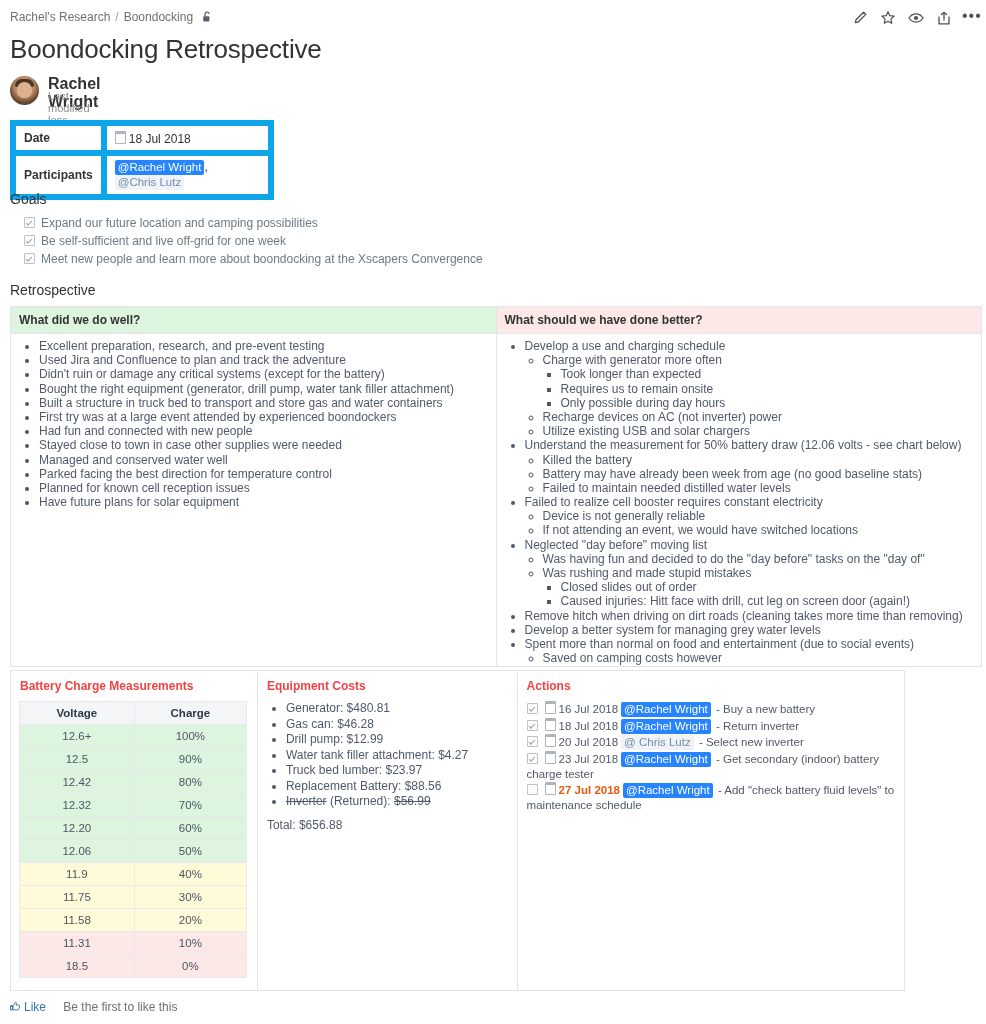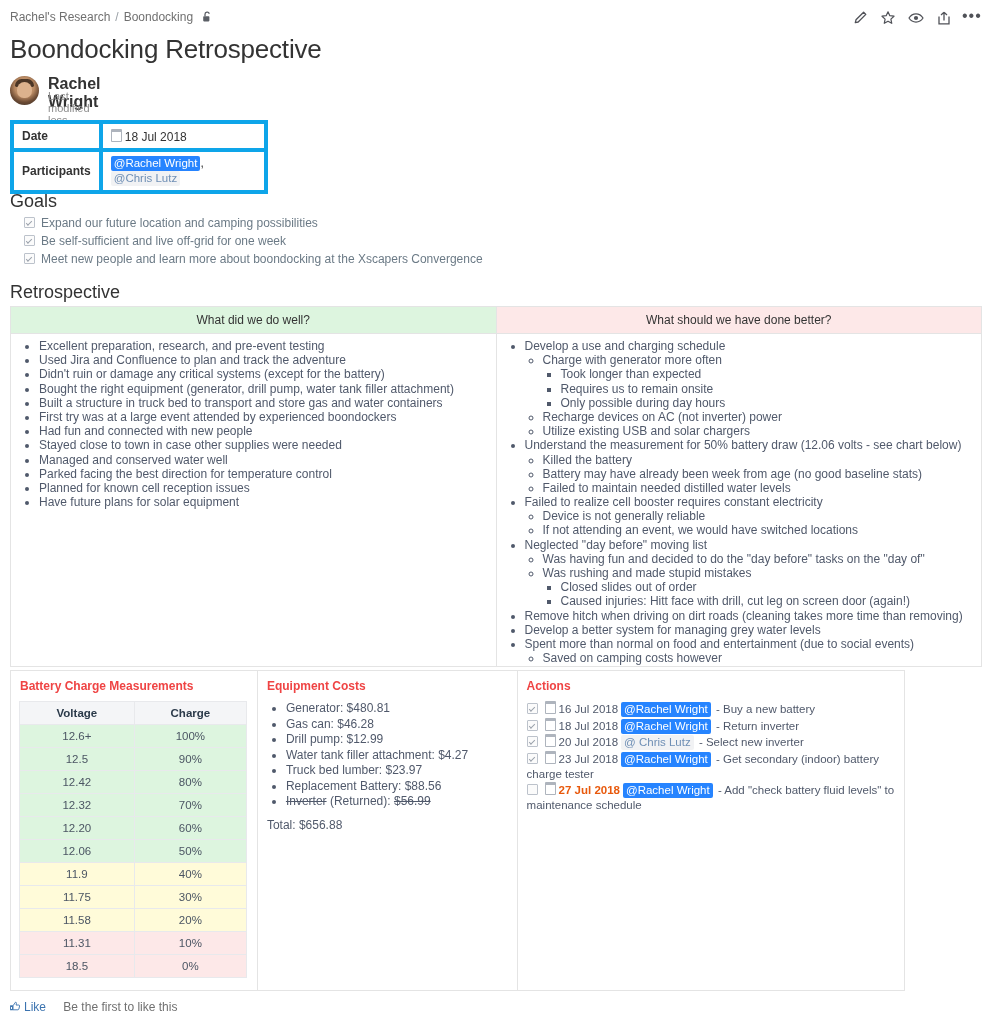--- a/index.html
+++ b/index.html
@@ -32,47 +32,47 @@
      background:radial-gradient(circle at 50% 38%, #d9b08c 0%, #b98a63 42%, #6b4a33 66%, #2e2a28 100%);
      overflow:hidden;}
   .avatar .face{position:absolute;left:7px;top:6px;width:15px;height:16px;border-radius:50% 50% 45% 45%;
      background:#dcb28d;}
   .avatar .hair{position:absolute;left:5px;top:3px;width:19px;height:8px;border-radius:9px 9px 2px 2px;background:#4b3626;}
   .by-name{position:absolute;left:38px;top:-1px;font-size:16px;font-weight:bold;color:#333;}
   .by-sub{position:absolute;left:38px;top:14px;font-size:11px;color:#8c8c8c;}
 
   
   .info-table{position:absolute;left:10px;top:120px;border-collapse:collapse;}
-  .info-table td{border:4px solid #0ea5e9;font-size:12px;padding:4px 8px;height:16px;vertical-align:middle;}
+  .info-table td{border:6px solid #0ea5e9;font-size:12px;padding:4px 8px;height:16px;vertical-align:middle;}
   .info-table td.lbl{font-weight:bold;color:#333;background:#fff;width:60px;}
   .info-table td.val{width:145px;}
   .date-chip{display:inline-block;color:#333;font-size:12px;}
   .cal-ico{display:inline-block;width:9px;height:9px;border:1px solid #aeb4bd;border-top:3px solid #aeb4bd;
      border-radius:1px;vertical-align:-1px;margin-right:3px;}
   .mention{display:inline-block;border-radius:2px;padding:1px 3px;font-size:11.5px;line-height:13px;}
   .mention.me{background:#2684ff;color:#ffffff;}
   .mention.other{background:#f1f2f4;color:#6f8fb5;}
 
   
-  .h2{position:absolute;left:10px;font-size:18px;font-weight:400;color:#333;}
+  .h2{position:absolute;left:10px;font-size:14px;font-weight:400;color:#333;}
   #h-goals{top:191px;}
   #h-retro{top:282px;}
 
   
   .goals{position:absolute;left:24px;top:216px;}
   .goal-row{height:14px;margin-bottom:4px;font-size:12px;color:#6b7a86;white-space:nowrap;}
   .cbx{display:inline-block;width:9px;height:9px;border:1px solid #bcc2cb;border-radius:1px;background:#fbfbfb;
        position:relative;vertical-align:-1px;margin-right:6px;}
   .cbx.on:after{content:"";position:absolute;left:1px;top:3px;width:5px;height:2px;border-left:1.5px solid #9aa1ab;
        border-bottom:1.5px solid #9aa1ab;transform:rotate(-45deg);}
 
   
   .retro{position:absolute;left:10px;top:306px;width:972px;border:1px solid #e4e4e4;border-collapse:collapse;}
   .retro td{border:1px solid #e4e4e4;vertical-align:top;padding:0;}
-  .retro .head{font-size:12px;font-weight:normal;color:#333;padding:6px 8px;text-align:center;}
+  .retro .head{font-size:12px;font-weight:bold;color:#333;padding:6px 8px;}
   .retro .head.good{background:#ddf5df;}
   .retro .head.bad{background:#fde8e8;}
   .retro .body{padding:6px 8px 10px 8px;height:316px;}
   .retro ul{margin:0;padding-left:20px;}
   .retro li{font-size:12px;color:#50596b;line-height:13.6px;margin:0 0 0.6px 0;}
   .retro ul ul{padding-left:18px;}
 
   
   .bottom{position:absolute;left:10px;top:670px;width:895px;border-collapse:collapse;}
   .bottom > tbody > tr > td{border:1px solid #e4e4e4;vertical-align:top;padding:8px 9px 12px 9px;}

